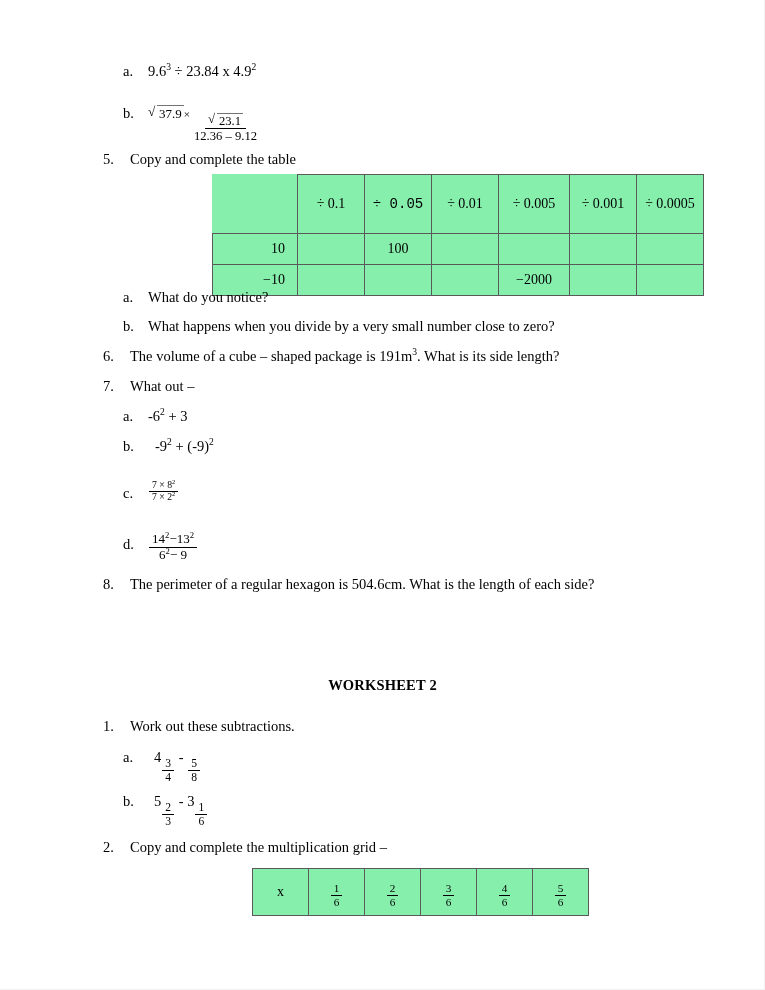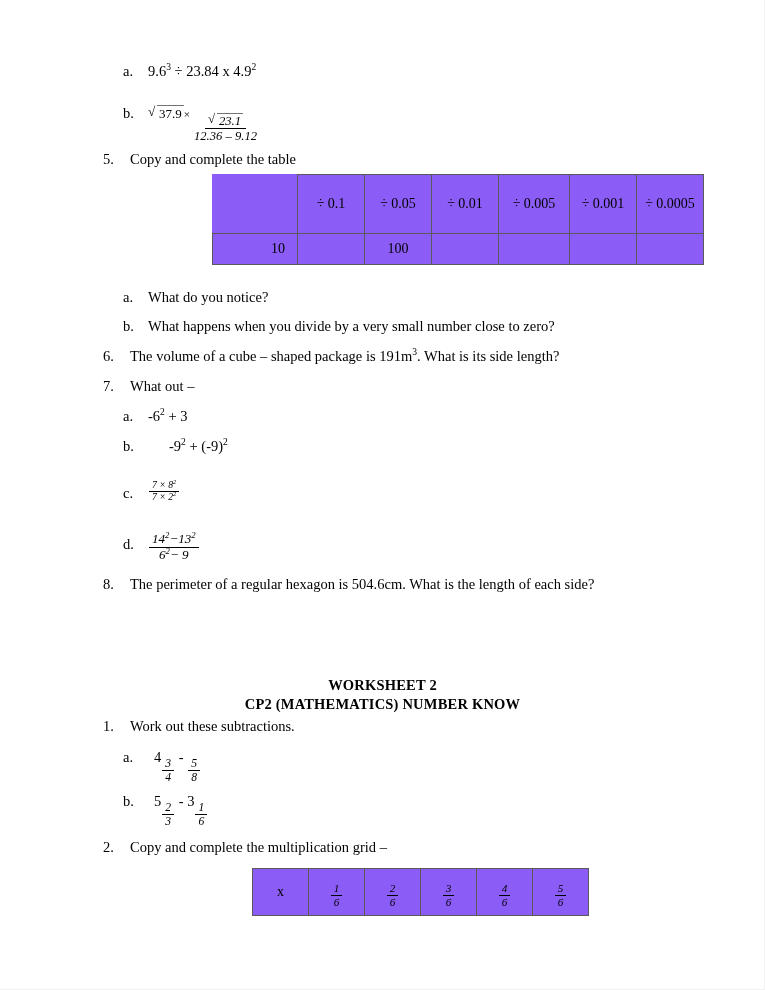--- a/index.html
+++ b/index.html
@@ -48,21 +48,20 @@
   }
 
   
   .frac {
     display: inline-flex;
     flex-direction: column;
     align-items: center;
     vertical-align: -0.48em;
     margin: 0 1px;
     font-size: 0.97em;
-    font-style: italic;
   }
   .frac .num {
     display: block;
     padding: 0 3px;
     border-bottom: 1px solid #000;
     line-height: 1.12;
   }
   .frac .den {
     display: block;
     padding: 0 3px;
@@ -89,21 +88,21 @@
     left: 0;
     top: 0px;
     font-size: 1.02em;
   }
 
   
   table.grid {
     position: absolute;
     border-collapse: collapse;
     font-size: 14px;
-    background: #8b5cf6;
+    background: #86efac;
   }
   table.grid td {
     border: 1px solid #5a5a5a;
     padding: 0;
     text-align: center;
     vertical-align: middle;
   }
   td.blank-corner {
     border: none !important;
   }
@@ -113,21 +112,21 @@
   #divide-table td.rowhead {
     width: 72px;
     text-align: right;
     padding-right: 12px;
   }
   #divide-table td.colhead {
     height: 58px;
     line-height: 1.15;
   }
   #divide-table td.c1 { width: 66px; }
-  #divide-table td.c2 { width: 66px; }
+  #divide-table td.c2 { width: 66px; font-family: Liberation Mono, monospace; }
   #divide-table td.c3 { width: 66px; }
   #divide-table td.c4 { width: 70px; }
   #divide-table td.c5 { width: 66px; }
   #divide-table td.c6 { width: 66px; }
 
   
   #mult-grid td {
     width: 55px;
     height: 46px;
   }
@@ -188,20 +187,29 @@
       </tr>
       <tr>
         <td class="rowhead">10</td>
         <td></td>
         <td>100</td>
         <td></td>
         <td></td>
         <td></td>
         <td></td>
       </tr>
+      <tr>
+        <td class="rowhead">−10</td>
+        <td></td>
+        <td></td>
+        <td></td>
+        <td>−2000</td>
+        <td></td>
+        <td></td>
+      </tr>
     </tbody>
   </table>
 
   <div class="item" style="left:123px; top:288px;">
     <span class="marker-let">a.</span>
     <span class="body-text">What do you notice?</span>
   </div>
 
   <div class="item" style="left:123px; top:317px;">
     <span class="marker-let">b.</span>
@@ -218,21 +226,21 @@
     <span class="body-text">What out –</span>
   </div>
 
   <div class="item" style="left:123px; top:407px;">
     <span class="marker-let">a.</span>
     <span class="body-text"><span>-6</span><sup>2</sup> <span>+ 3</span></span>
   </div>
 
   <div class="item" style="left:123px; top:437px;">
     <span class="marker-let">b.</span>
-    <span class="body-text" style="padding-left:7px;margin-left:14px;"><span>-9</span><sup>2</sup> <span>+ (-9)</span><sup>2</sup></span>
+    <span class="body-text" style="padding-left:7px;"><span>-9</span><sup>2</sup> <span>+ (-9)</span><sup>2</sup></span>
   </div>
 
   <div class="item" style="left:123px; top:474px;">
     <span class="marker-let" style="padding-top:10px;">c.</span>
     <span class="body-text" style="font-size:10px;">
       <span class="frac">
         <span class="num"><span>7 × 8</span><sup>2</sup></span>
         <span class="den"><span>7 × 2</span><sup>2</sup></span>
       </span>
     </span>
@@ -247,21 +255,20 @@
       </span>
     </span>
   </div>
 
   <div class="item" style="left:103px; top:575px;">
     <span class="marker-num">8.</span>
     <span class="body-text">The perimeter of a regular hexagon is 504.6cm. What is the length of each side?</span>
   </div>
 
   <div class="heading" style="top:677px;">WORKSHEET 2</div>
-  <div class="heading" style="top:696px;">CP2 (MATHEMATICS)   NUMBER KNOW</div>
 
   <div class="item" style="left:103px; top:717px;">
     <span class="marker-num">1.</span>
     <span class="body-text">Work out these subtractions.</span>
   </div>
 
   <div class="item" style="left:123px; top:748px;">
     <span class="marker-let">a.</span>
     <span class="body-text" style="padding-left:6px;">
       <span>4</span><span class="frac sm">

